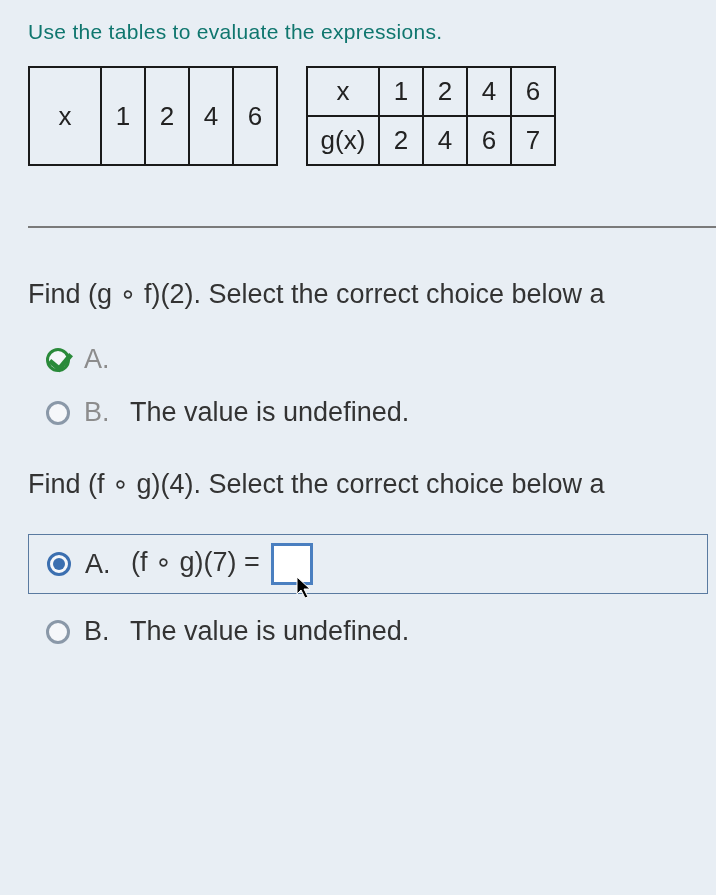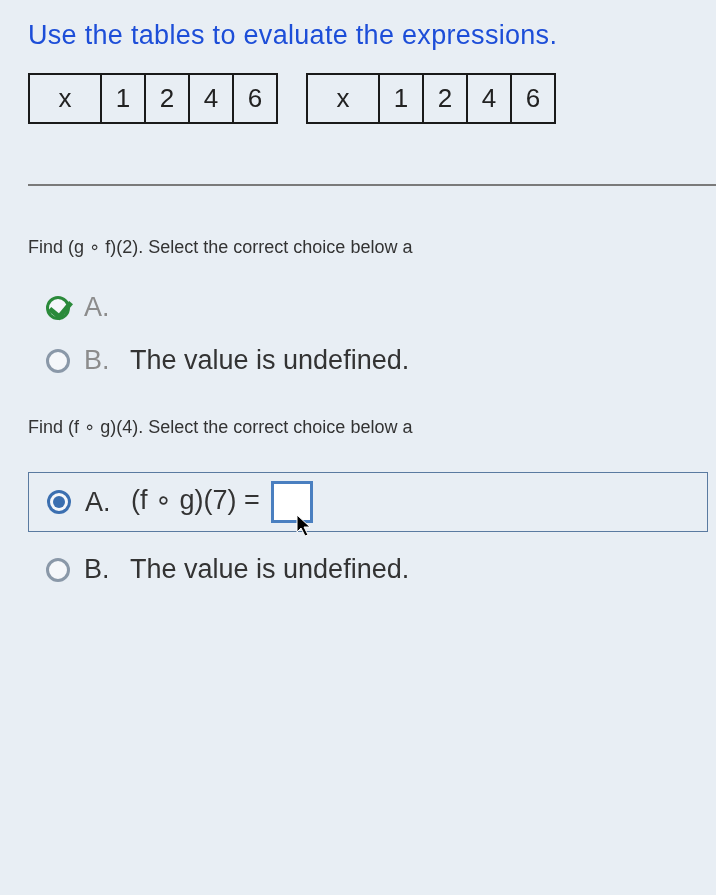--- a/index.html
+++ b/index.html
@@ -7,22 +7,22 @@
       width: 716px;
       height: 895px;
       background: #e8eef4;
       font-family: Arial, Helvetica, sans-serif;
       color: #2a2a2a;
       padding: 20px 0 0 28px;
       overflow: hidden;
       position: relative;
     }
     .instruction {
-      font-size: 27px;
-      color: #1d4ed8;
+      font-size: 21px;
+      color: #0f766e;
       margin-bottom: 22px;
       letter-spacing: 0.3px;
     }
     .tables-row {
       display: flex;
       gap: 28px;
       margin-bottom: 60px;
     }
     table.func {
       border-collapse: collapse;
@@ -37,21 +37,21 @@
     }
     table.func .hdr { width: 72px; }
     table.func .val { width: 44px; }
     .divider {
       border: none;
       border-top: 2px solid #7a7a7a;
       margin: 0 0 50px 0;
       width: 100%;
     }
     .question-text {
-      font-size: 18px;
+      font-size: 27px;
       color: #333;
       margin-bottom: 34px;
       white-space: nowrap;
     }
     .choice-row {
       display: flex;
       align-items: center;
       margin-bottom: 22px;
       padding-left: 18px;
       font-size: 27px;
@@ -139,20 +139,27 @@
     </table>
 
   <table class="func">
     <tbody>
         <tr>
       <th class="hdr">x</th>
       <td class="val">1</td>
       <td class="val">2</td>
       <td class="val">4</td>
       <td class="val">6</td>
+    </tr>
+    <tr>
+      <th class="hdr">g(x)</th>
+      <td class="val">2</td>
+      <td class="val">4</td>
+      <td class="val">6</td>
+      <td class="val">7</td>
     </tr>
   </tbody>
     </table>
 </div>
 
 <hr class="divider">
 
 <div class="question-text">Find (g ∘ f)(2). Select the correct choice below a</div>
 
 <div class="choice-row">

